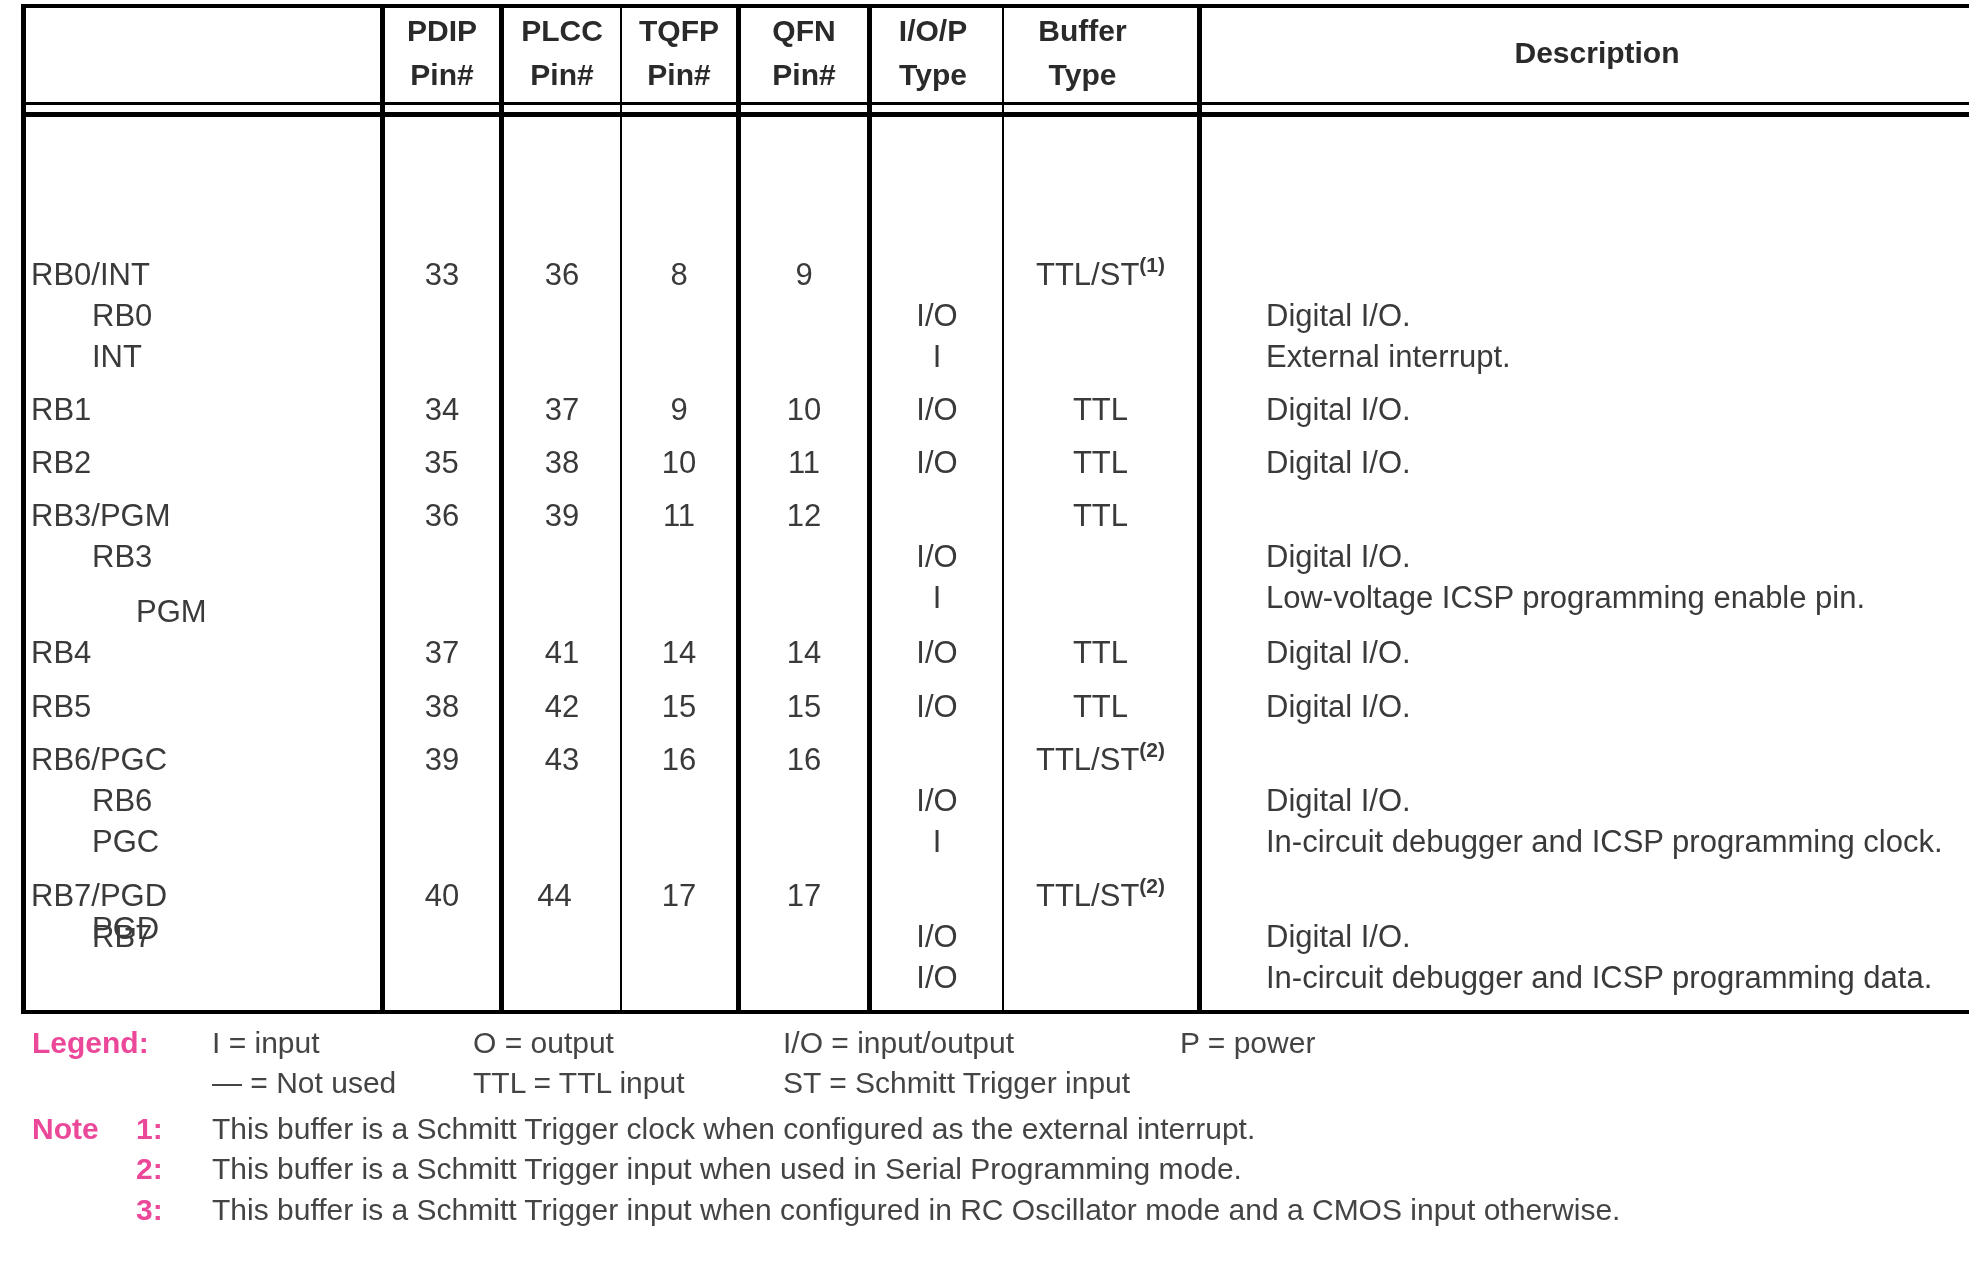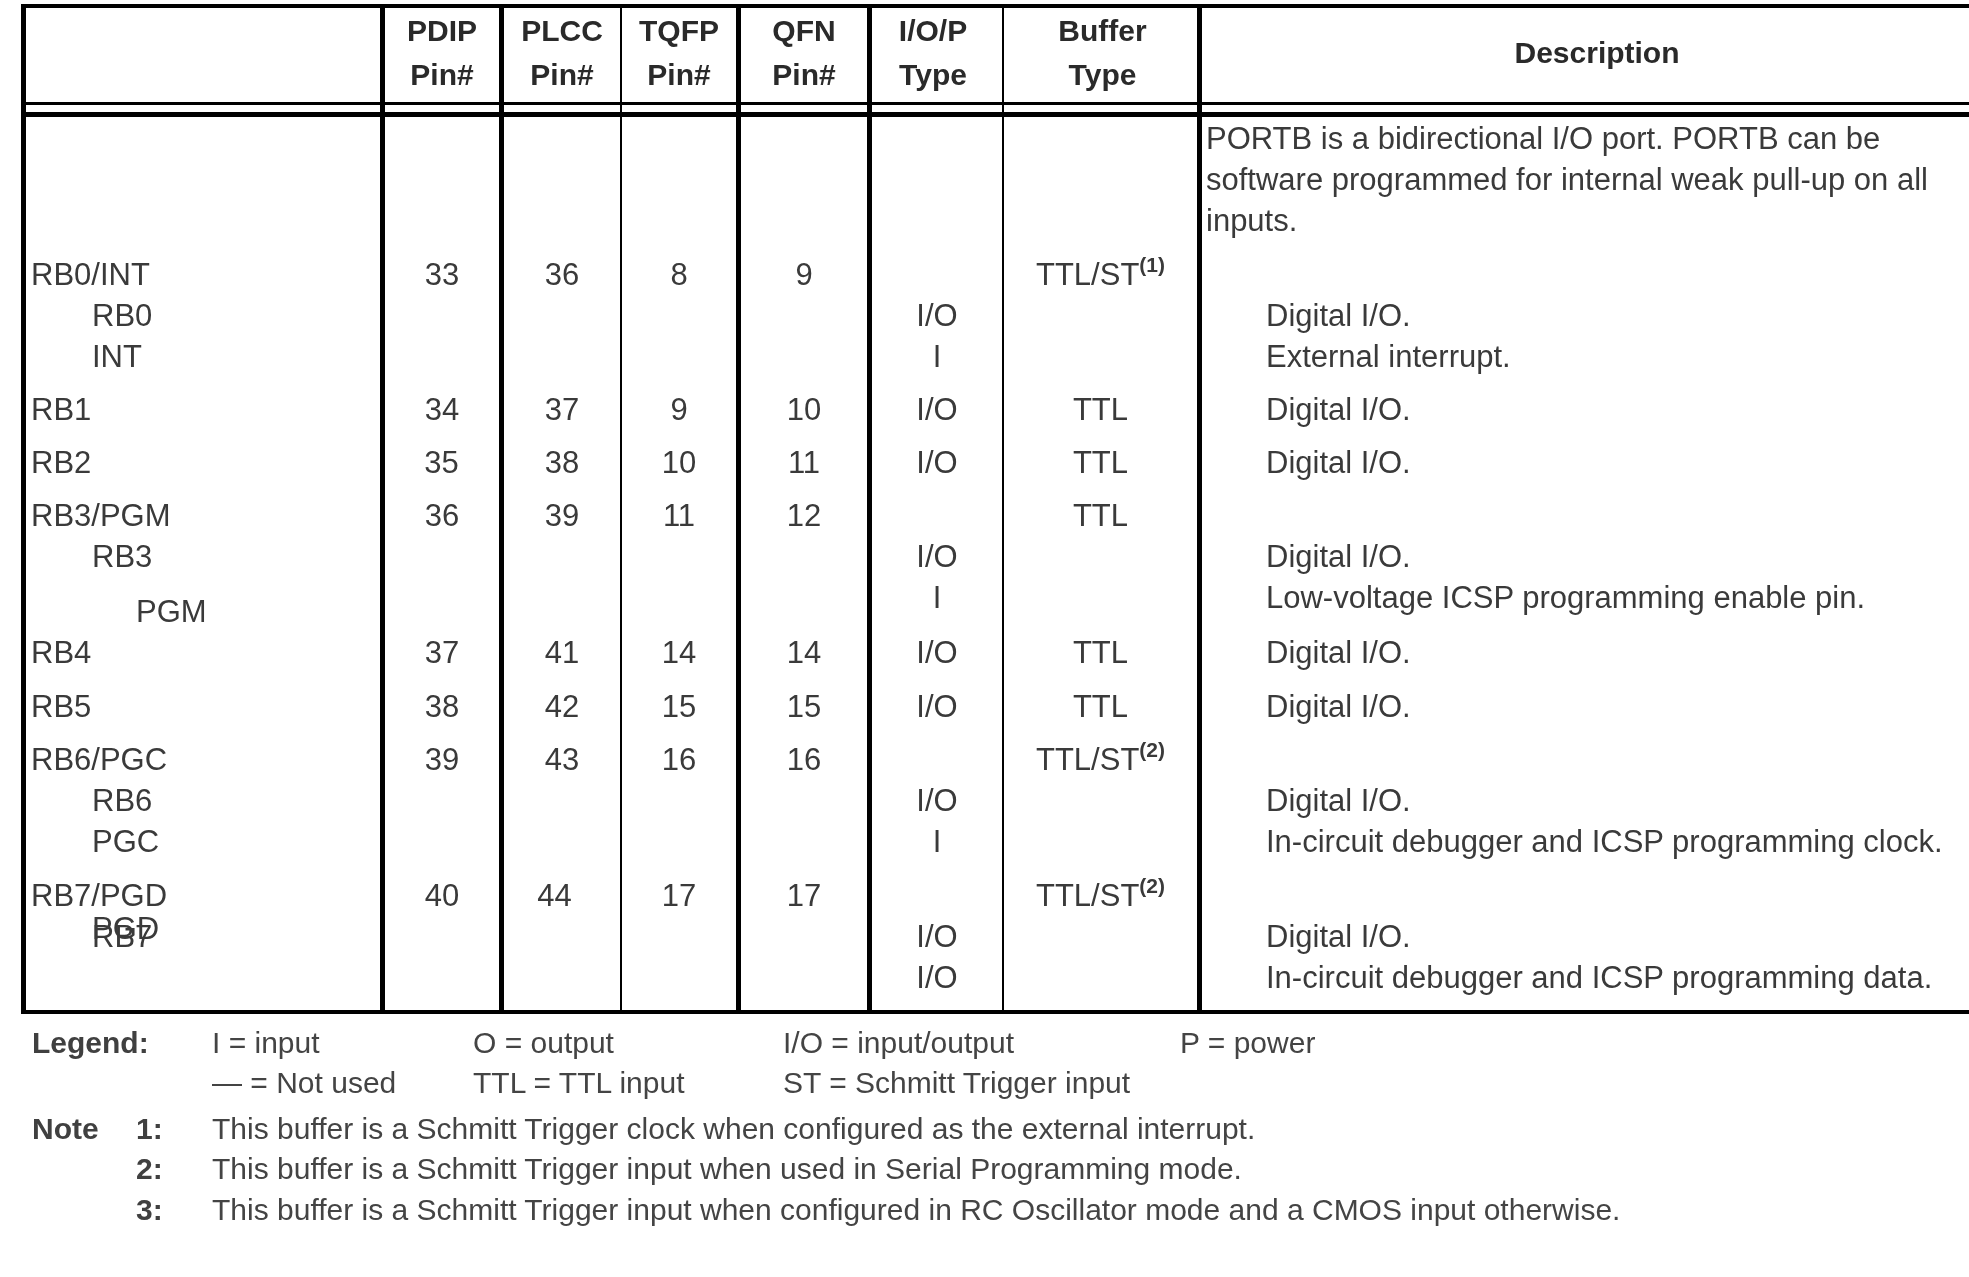--- a/index.html
+++ b/index.html
@@ -61,21 +61,21 @@
     }
     .legend {
       position: absolute;
       font-size: 30px;
       line-height: 38px;
       color: #444;
       white-space: nowrap;
     }
     .legend-title {
       font-weight: bold;
-      color: #404040;
+      color: #ec4899;
     }
   </style>
 </head>
 <body>
 
 <div class="tbl">
 
   <div class="hline" style="left:21px; top:4px; width:1948px; height:4px;"></div>
   <div class="hline" style="left:21px; top:102px; width:1948px; height:3px;"></div>
   <div class="hline" style="left:21px; top:112px; width:1948px; height:5px;"></div>
@@ -103,29 +103,28 @@
     <div>Pin#</div>
   </div>
   <div class="hdr" style="left:741px; width:126px; top:9px;">
     <div>QFN</div>
     <div>Pin#</div>
   </div>
   <div class="hdr" style="left:872px; width:122px; top:9px;">
     <div>I/O/P</div>
     <div>Type</div>
   </div>
-  <div class="hdr" style="left:1004px; width:157px; top:9px;padding-left:20px;">
+  <div class="hdr" style="left:1004px; width:157px; top:9px;">
     <div>Buffer</div>
     <div>Type</div>
   </div>
   <div class="hdr" style="left:1202px; width:790px; top:31px;">
     <span>Description</span>
   </div>
 
-  <div class="desc-para">PORTB is a bidirectional I/O port. PORTB can be software programmed for internal weak pull-up on all inputs.</div>
 
   <div id="rows">
       <div>
         <div class="cell-text" style="left: 31px; top: 256px;">RB0/INT</div>
         <div class="cell-text center" style="left: 385px; width: 114px; top: 256px;">33</div>
         <div class="cell-text center" style="left: 504px; width: 116px; top: 256px;">36</div>
         <div class="cell-text center" style="left: 622px; width: 114px; top: 256px;">8</div>
         <div class="cell-text center" style="left: 741px; width: 126px; top: 256px;">9</div>
         <div class="cell-text center" style="left: 872px; width: 130px; top: 256px;"></div>
         <div class="cell-text center" style="left: 1004px; width: 193px; top: 256px;"><span>TTL/ST</span><sup>(1)</sup></div>

